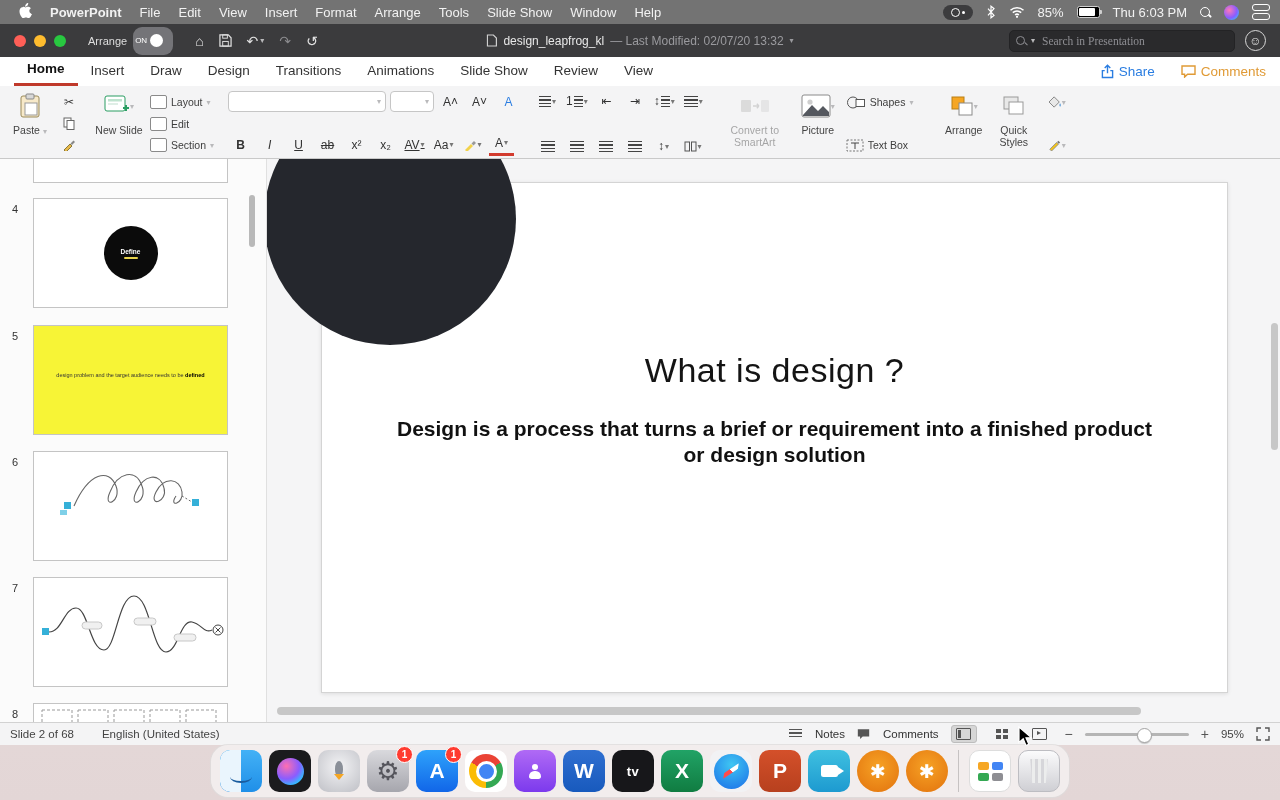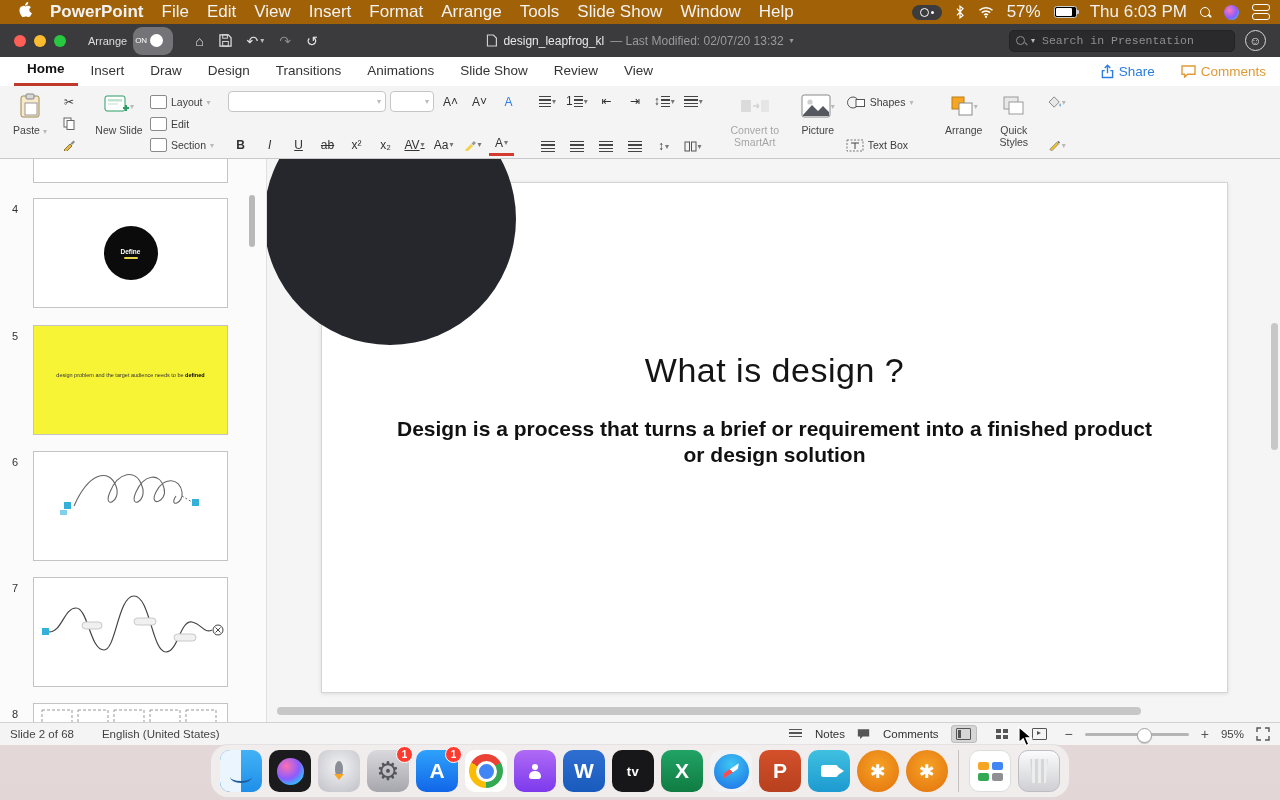--- a/index.html
+++ b/index.html
@@ -1,21 +1,21 @@
 <!DOCTYPE html>
 <html><head>
 <meta charset="utf-8">
 <style>
   html,body{margin:0;padding:0}
   body{width:1280px;height:800px;position:relative;overflow:hidden;
        font-family:"Liberation Sans","DejaVu Sans",sans-serif;
        background:linear-gradient(180deg,#efe6e6,#e3d6d6);}
   
-  .menubar{position:absolute;left:0;top:0;width:1280px;height:24px;background:#a16207;
-           color:#f2f2f2;display:flex;align-items:center;font-size:17px;padding:12px 10px;box-sizing:border-box;}
+  .menubar{position:absolute;left:0;top:0;width:1280px;height:24px;background:#737373;
+           color:#f2f2f2;display:flex;align-items:center;font-size:13px;padding:12px 10px;box-sizing:border-box;}
   .menubar .mitem{padding:0 9px;white-space:nowrap;cursor:default}
   .menubar .appname{font-weight:700}
   .mb-right{margin-left:auto;display:flex;align-items:center;gap:13px}
   .recpill{width:30px;height:15px;border-radius:8px;background:#3c3c3e;display:flex;align-items:center;justify-content:center;gap:2px}
   .recpill .c{width:7px;height:7px;border:1.2px solid #fff;border-radius:50%}
   .recpill .d{width:3px;height:3px;background:#fff;border-radius:50%}
   .batt{display:flex;align-items:center;gap:4px}
   .battbody{width:21px;height:10px;border:1px solid #cfcfcf;border-radius:2.5px;position:relative;background:#000}
   .battbody .fill{position:absolute;left:1px;top:1px;bottom:1px;width:16px;background:#fff;border-radius:1px}
   .battbody:after{content:"";position:absolute;right:-3px;top:2.5px;width:2px;height:4px;background:#cfcfcf;border-radius:0 1px 1px 0}
@@ -34,21 +34,21 @@
   .as-toggle{width:40px;height:28px;border-radius:9px;background:#747478;display:flex;align-items:center;padding:0 2px;box-sizing:border-box;font-size:8px;color:#fff;justify-content:flex-start;gap:3px}
   .as-knob{width:13px;height:13px;background:#fff;border-radius:50%;order:2}
   .tb-icons{display:flex;align-items:center;gap:15px;margin-left:22px;font-size:14px;color:#e3e3e3}
   .tb-icons .gray{color:#8b8b8e}
   .tb-ic{display:flex;align-items:center;gap:2px}
   .chv{font-size:8px;color:#b9b9bb}
   .doc-center{position:absolute;left:50%;transform:translateX(-50%);display:flex;align-items:center;gap:6px;white-space:nowrap}
   .doc-center .muted{color:#9a9a9e}
   .tb-search{margin-left:auto;display:flex;align-items:center;gap:10px}
   .searchbox{width:212px;height:20px;background:#2a2a2c;border:1px solid #232325;border-radius:5px;display:flex;align-items:center;padding:0 6px;gap:5px}
-  .searchbox input{background:transparent;border:none;outline:none;color:#d5d5d5;font-size:11.5px;width:160px;font-family:Liberation Mono, monospace}
+  .searchbox input{background:transparent;border:none;outline:none;color:#d5d5d5;font-size:11.5px;width:160px;font-family:Liberation Serif, serif}
   .searchbox input::placeholder{color:#8e8e93}
   .magD{width:10px;height:10px;position:relative;flex:none}
   .magD:before{content:"";position:absolute;left:0;top:0;width:7px;height:7px;border:1.3px solid #8e8e93;border-radius:50%}
   .magD:after{content:"";position:absolute;left:7.5px;top:7.5px;width:3.5px;height:1.4px;background:#8e8e93;transform:rotate(45deg)}
   .smiley-btn{width:19px;height:19px;border:1.4px solid #d8d8d8;border-radius:50%;display:flex;align-items:center;justify-content:center;font-size:12px;color:#e8e8e8}
   
   .tabbar{position:absolute;left:0;top:57px;width:1280px;height:29px;background:#ffffff;display:flex;align-items:center;padding:0 14px;box-sizing:border-box;font-size:13.5px;color:#333}
   .tab{padding:4px 13px 7px;cursor:default}
   .tab.active{font-weight:700;color:#111;border-bottom:3px solid #c0392b}
   .tab-right{margin-left:auto;display:flex;align-items:center;gap:26px}
@@ -185,21 +185,21 @@
         <span class="c"></span>
         <span class="d"></span>
       </span>
     <svg width="10" height="14" viewBox="0 0 10 14">
         <path d="M2 3.6 L8 10.4 L5 12.8 V1.2 L8 3.6 L2 10.4" stroke="#fff" stroke-width="1.2" fill="none"></path>
       </svg>
     <svg width="16" height="12" viewBox="0 0 16 12">
         <path d="M1.5 4.2 a9.5 9.5 0 0 1 13 0 M3.8 6.6 a6 6 0 0 1 8.4 0 M6.1 9 a2.8 2.8 0 0 1 3.8 0" stroke="#fff" stroke-width="1.5" fill="none"></path>
         <circle cx="8" cy="10.8" r="1.1" fill="#fff"></circle>
       </svg>
-    <span>57%</span>
+    <span>85%</span>
     <span class="batt">
         <span class="battbody">
           <span class="fill"></span>
         </span>
       </span>
     <span>Thu 6:03 PM</span>
     <span class="mag"></span>
     <span class="siri-orb"></span>
     <span class="cc-icon">
         <i></i>

